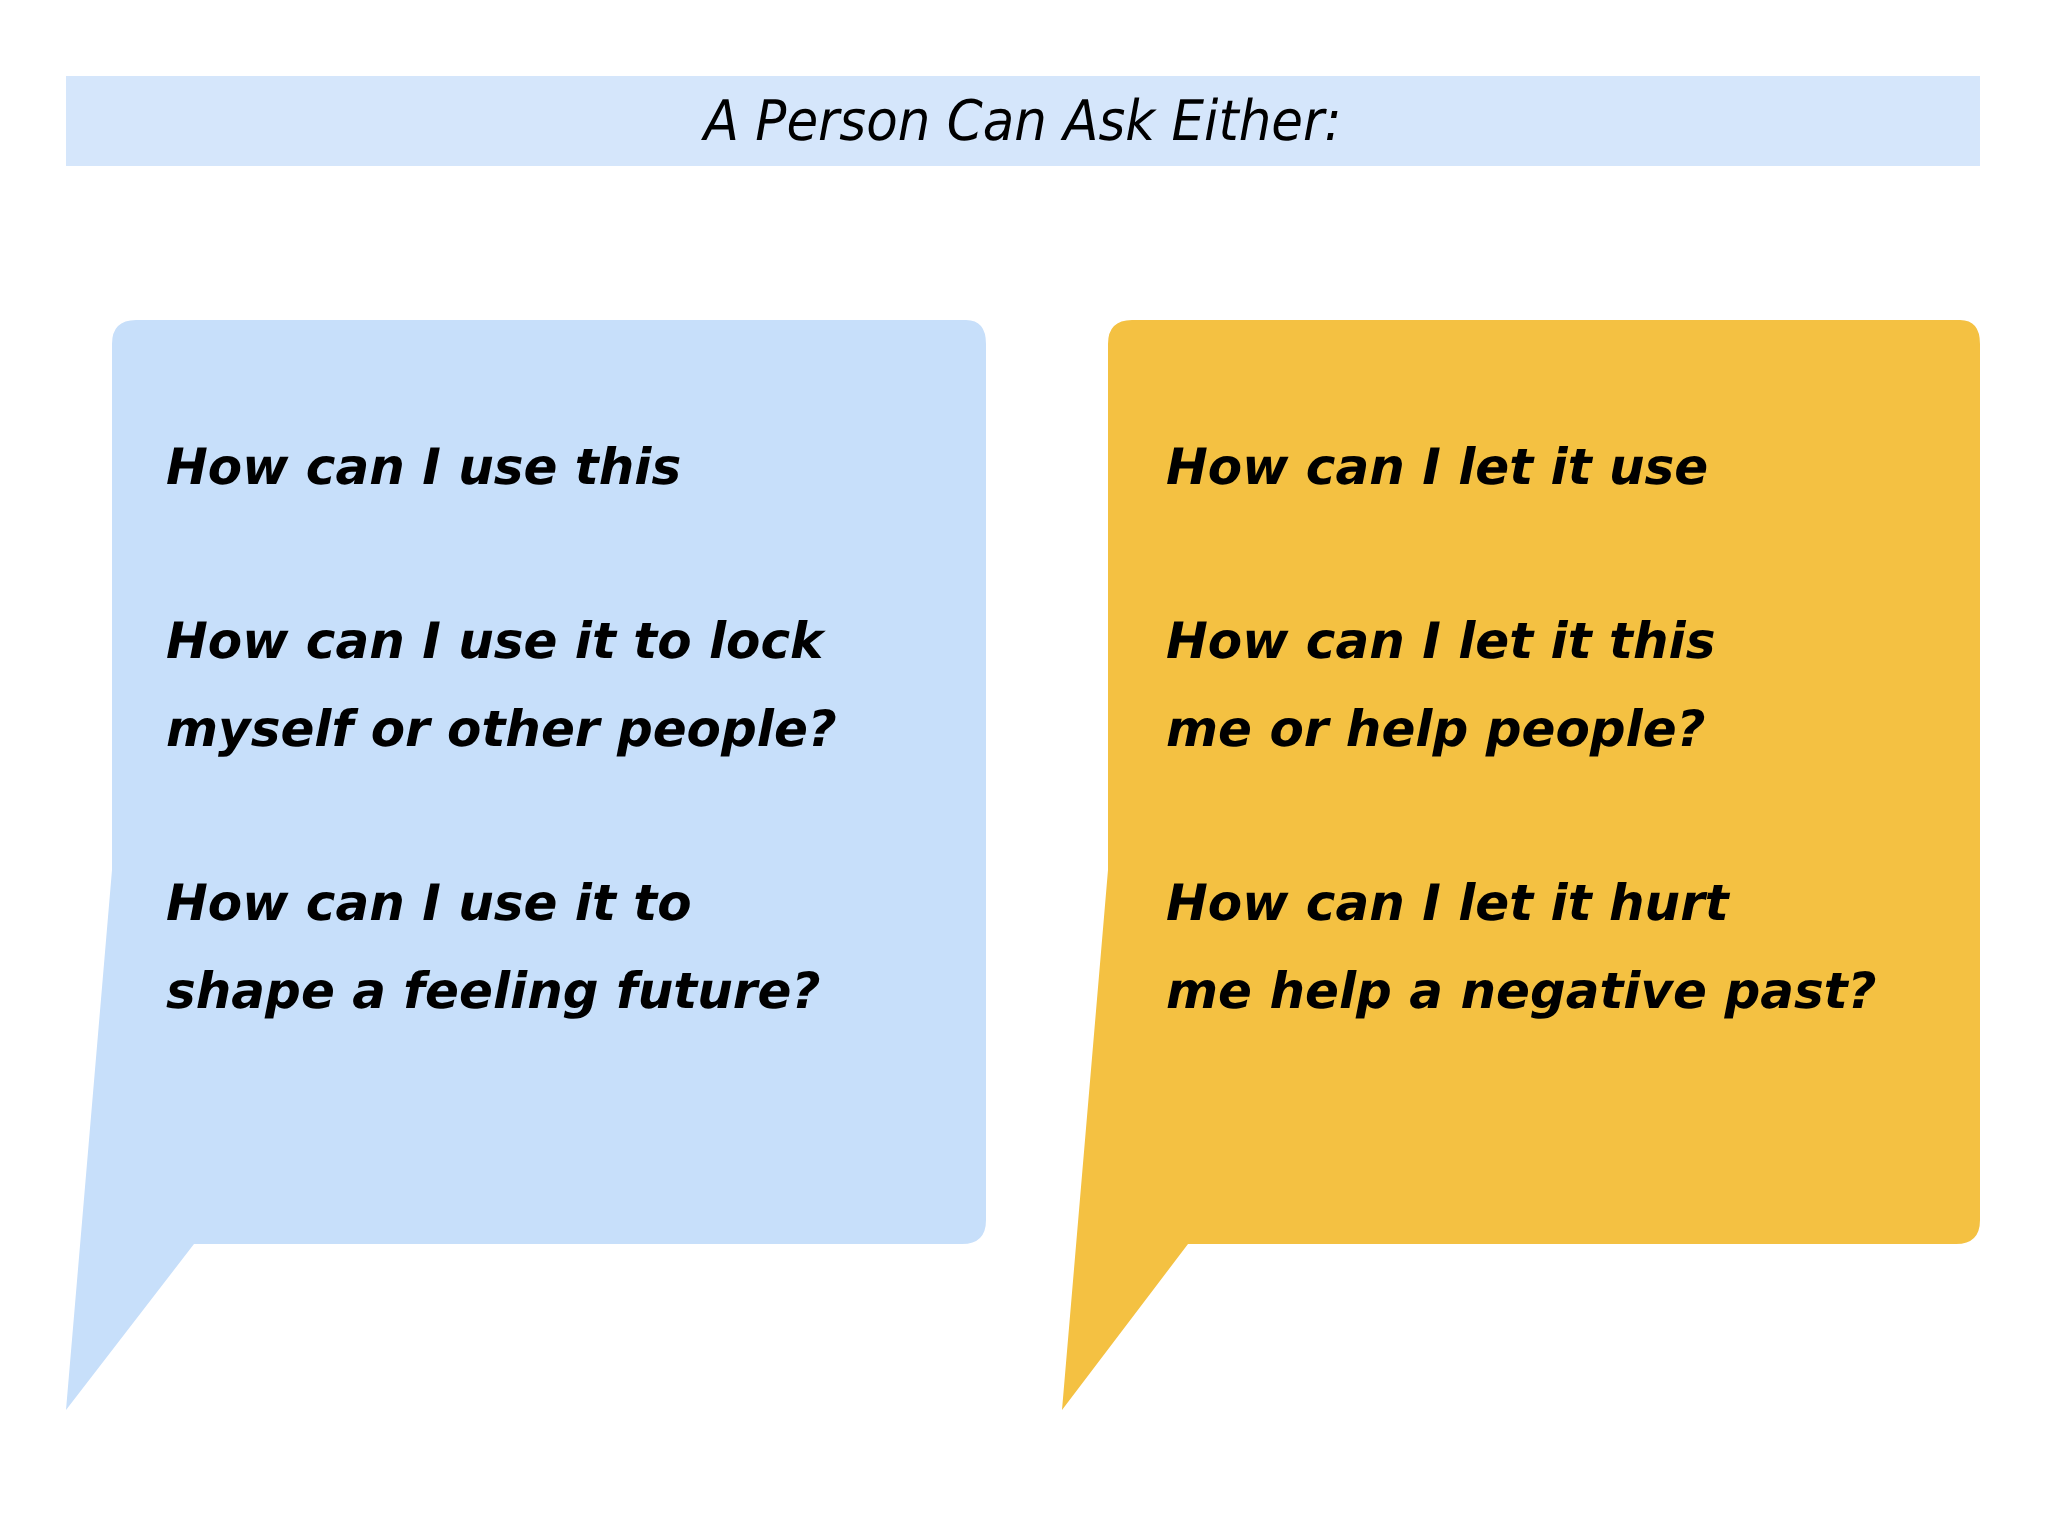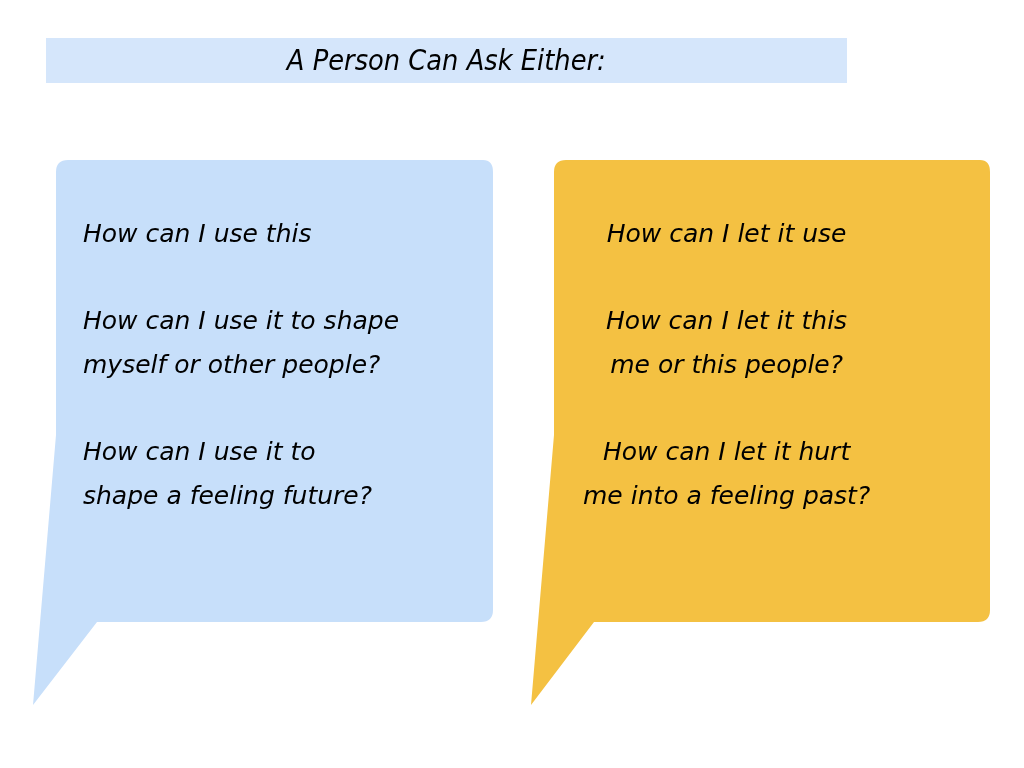--- a/index.html
+++ b/index.html
@@ -11,95 +11,94 @@
       width: 1024px;
       height: 768px;
       position: relative;
       overflow: hidden;
       font-family: "DejaVu Sans", sans-serif;
     }
     .title-bar {
       position: absolute;
       left: 33px;
       top: 38px;
-      width: 801px;
+      width: 957px;
       height: 45px;
       background: #d5e6fb;
       display: flex;
       align-items: center;
       justify-content: center;
-      margin-left: 13px;
     }
     .title-text {
       font-family: "DejaVu Sans", sans-serif;
       font-style: italic;
       font-size: 28px;
       color: #000000;
       letter-spacing: 0px;
       transform: scaleX(0.92);
       white-space: nowrap;
     }
     .bubble-svg {
       position: absolute;
       left: 0;
       top: 0;
       width: 1024px;
       height: 768px;
     }
     .bubble-text {
       position: absolute;
       font-family: "DejaVu Sans", sans-serif;
-      font-weight: normal;
+      font-weight: bold;
       font-style: italic;
       font-size: 25px;
       line-height: 44px;
       color: #000000;
       white-space: nowrap;
     }
     .question {
       display: block;
       margin: 0 0 43px 0;
     }
     .question span {
       display: block;
     }
     #left-text { left: 83px; top: 212px; }
-    #right-text { left: 583px; top: 212px; text-align: center; }
+    #right-text { left: 583px; top: 212px; }
   </style>
 </head>
 <body>
 
 <div class="title-bar">
   <span class="title-text">A Person Can Ask Either:</span>
 </div>
 
 <svg class="bubble-svg" viewBox="0 0 1024 768" xmlns="http://www.w3.org/2000/svg">
   <path d="M 68 160 L 483 160 Q 493 160 493 172 L 493 610 Q 493 622 481 622 L 97 622 L 33 705 L 56 435 L 56 172 Q 56 160 68 160 Z" fill="#c7dffa"></path>
   <path d="M 566 160 L 980 160 Q 990 160 990 172 L 990 610 Q 990 622 978 622 L 594 622 L 531 705 L 554 435 L 554 172 Q 554 160 566 160 Z" fill="#f4c142"></path>
 </svg>
 
 <div class="bubble-text" id="left-text">
   <div class="question">
     <span>How can I use this</span>
   </div>
   <div class="question">
-    <span>How can I use it to shape</span>
+    <span>How can I use it to lock</span>
     <span>myself or other people?</span>
   </div>
   <div class="question">
     <span>How can I use it to</span>
     <span>shape a feeling future?</span>
   </div>
 </div>
 
 <div class="bubble-text" id="right-text">
   <div class="question">
     <span>How can I let it use</span>
   </div>
   <div class="question">
     <span>How can I let it this</span>
-    <span>me or this people?</span>
+    <span>me or help people?</span>
   </div>
   <div class="question">
     <span>How can I let it hurt</span>
-    <span>me into a feeling past?</span>
+    <span>me help a negative past?</span>
   </div>
 </div>
 
 </body></html>

